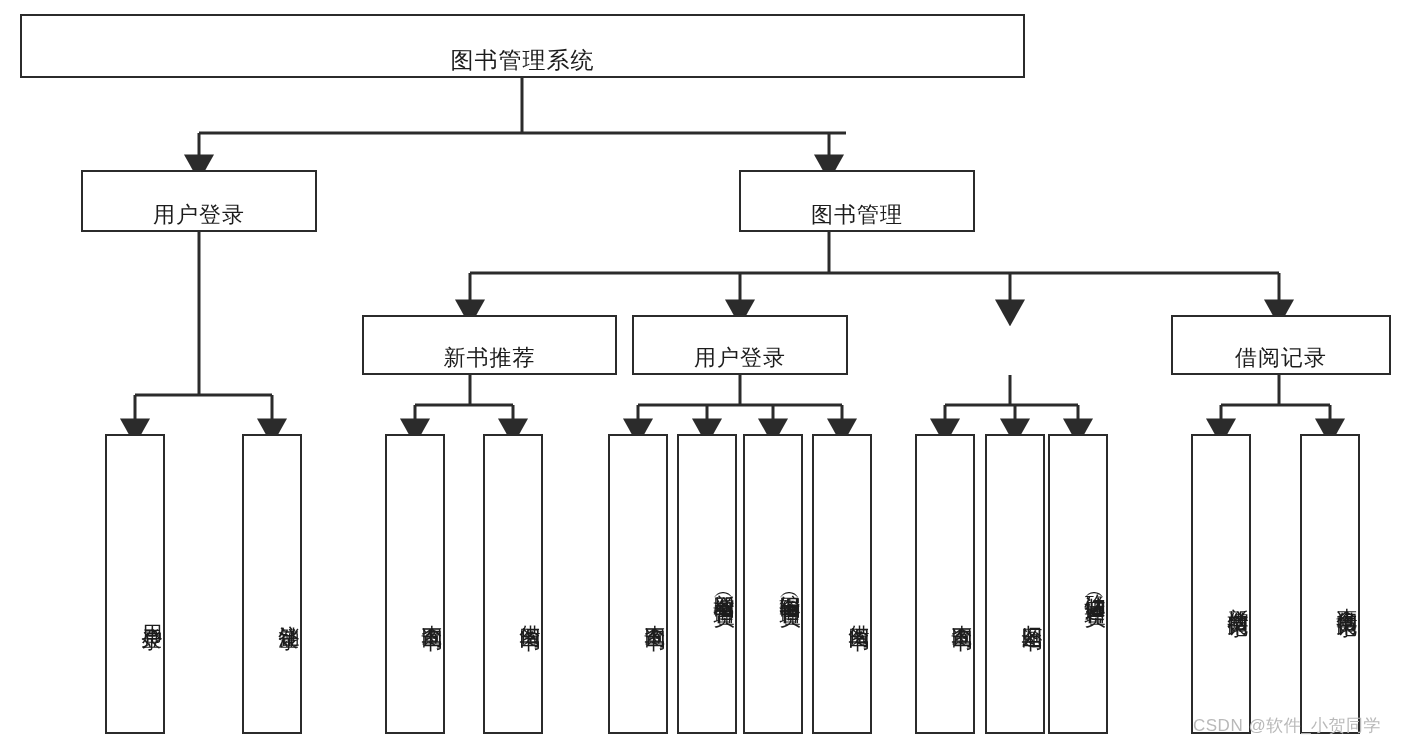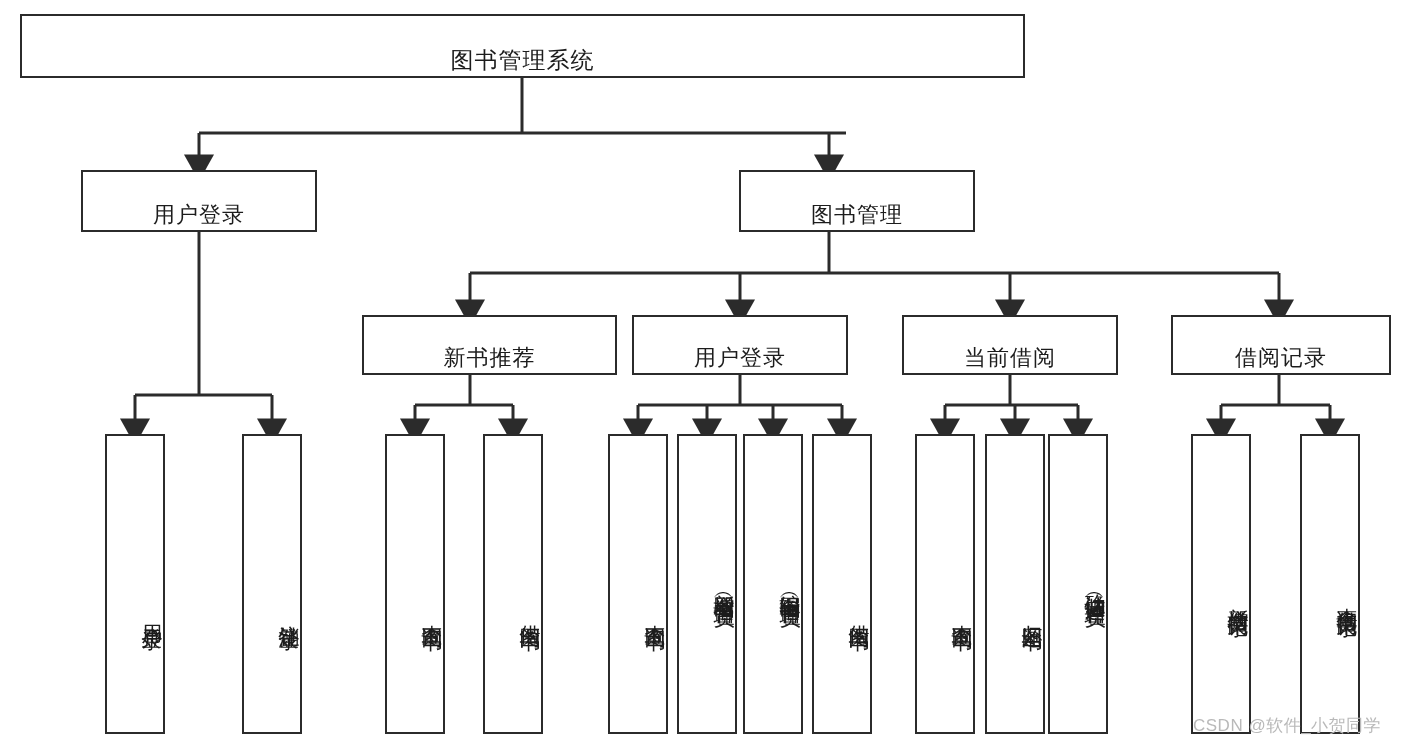--- a/index.html
+++ b/index.html
@@ -136,23 +136,20 @@
   <div class="node h" style="left:739px; top:170px; width:236px; height:62px;">
     <span>图书管理</span>
   </div>
 
   <div class="node h" style="left:362px; top:315px; width:255px; height:60px;">
     <span>新书推荐</span>
   </div>
   <div class="node h" style="left:632px; top:315px; width:216px; height:60px;">
     <span>用户登录</span>
   </div>
-  <div class="node h" style="left:902px; top:315px; width:216px; height:60px;">
-    <span>当前借阅</span>
-  </div>
   <div class="node h" style="left:1171px; top:315px; width:220px; height:60px;">
     <span>借阅记录</span>
   </div>
 
   <div class="node v" style="left:105px; top:434px; width:60px; height:300px;">
     <span class="vtext">用户登录</span>
   </div>
   <div class="node v" style="left:242px; top:434px; width:60px; height:300px;">
     <span class="vtext">注销登录</span>
   </div>

